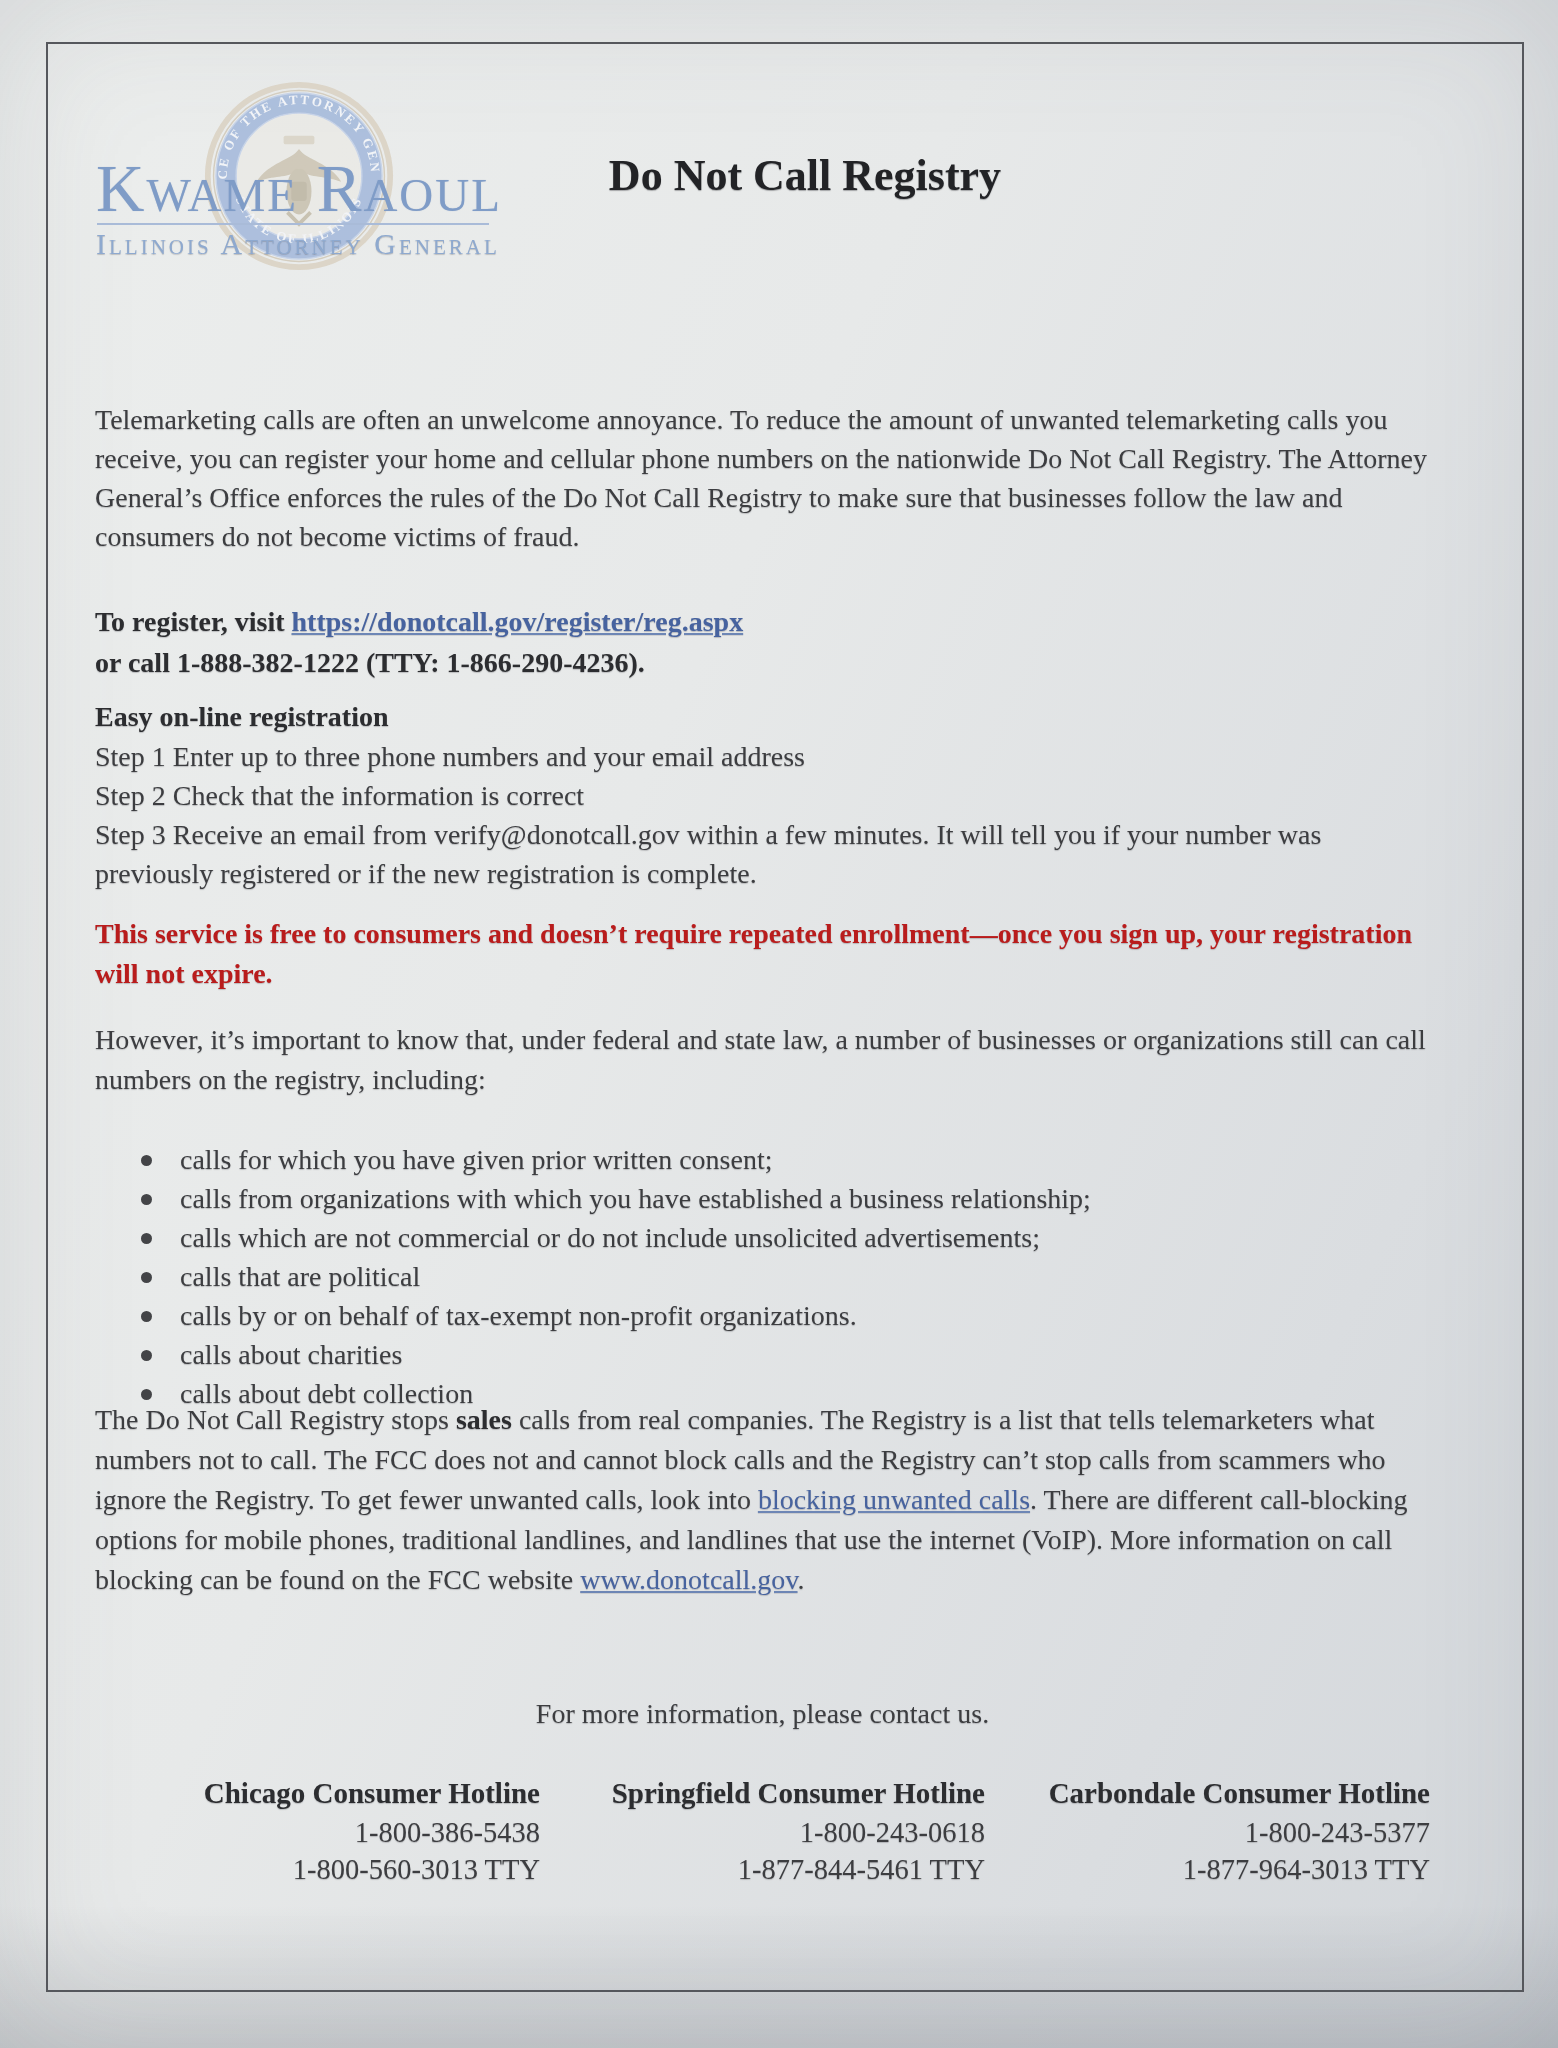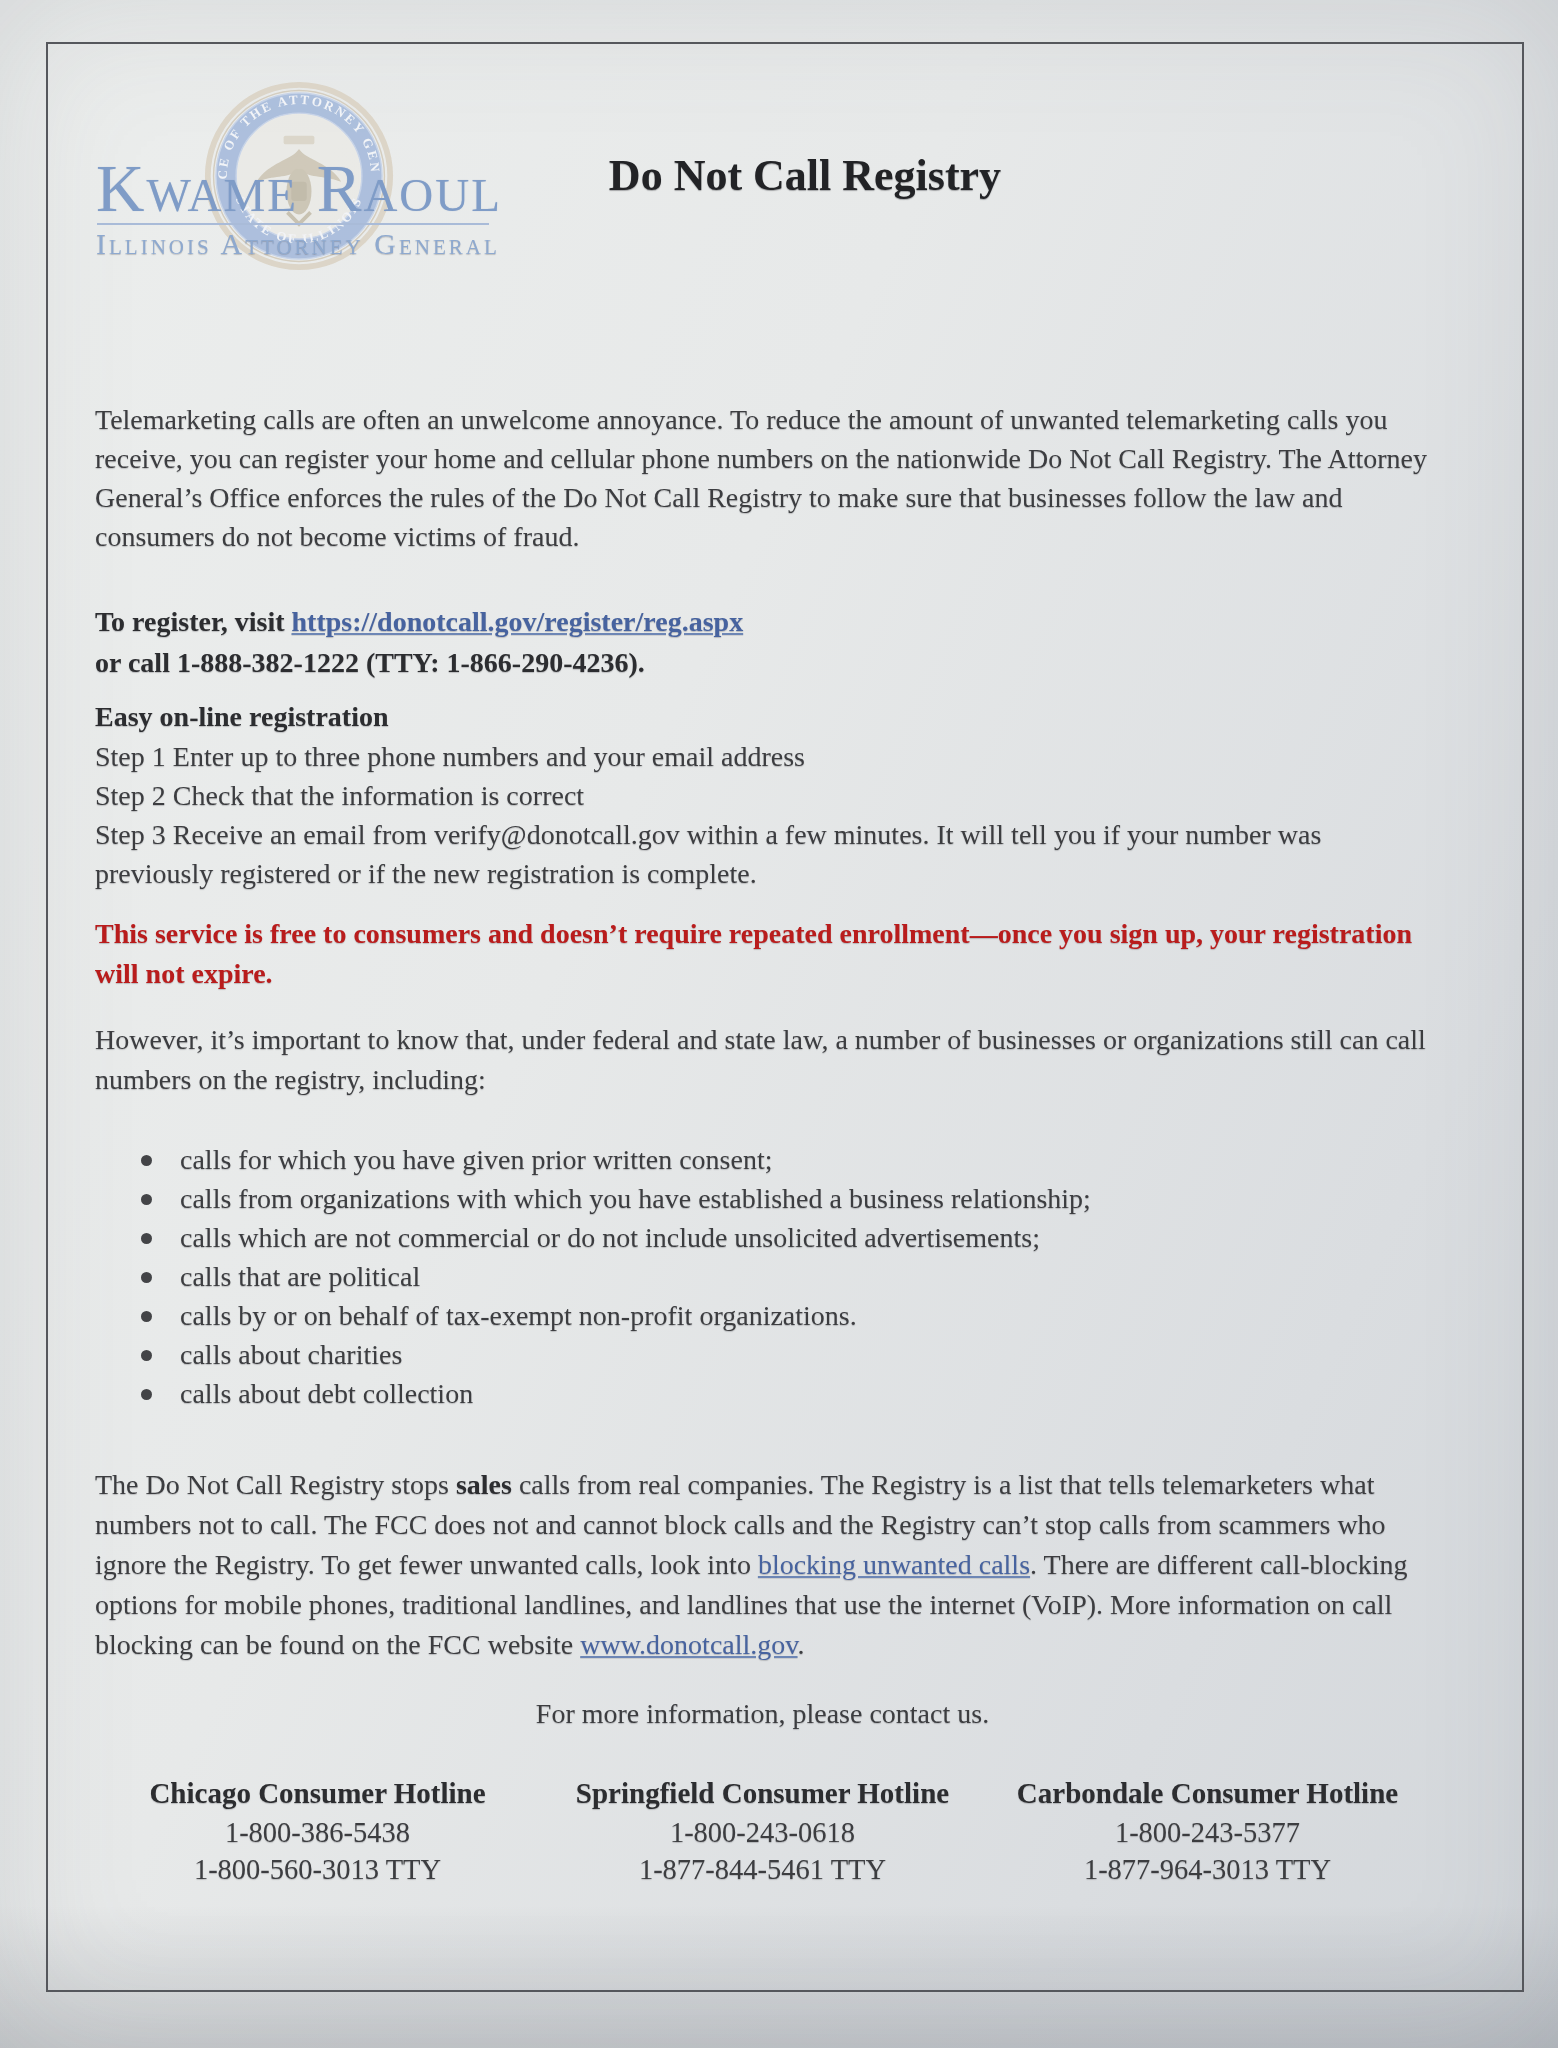--- a/index.html
+++ b/index.html
@@ -54,24 +54,24 @@
   .easy-head{ top:697px; font-weight:bold; color:#2c2d30; }
   .steps{ top:737px; }
   .free-notice{ top:914px; font-weight:bold; line-height:40px; color:#b91c1c; }
   .however{ top:1020px; line-height:40px; }
   .bullet-list{ top:1140px; list-style:none; }
   .bullet-list li{ position:relative; padding-left:85px; line-height:39px; }
   .bullet-list li .dot{
     position:absolute; left:46px; top:15px; width:11px; height:11px;
     border-radius:50%; background:#434447;
   }
-  .registry-para{ top:1465px; line-height:40px; }
+  .registry-para{ top:1400px; line-height:40px; }
   .contact-line{ top:1694px; text-align:center; }
   .hotlines{ top:1775px; display:flex; }
-  .hotline{ flex:1 1 0; text-align:center; line-height:37px; font-size:28.5px; }
+  .hotline{ flex:1 1 0; text-align:right; line-height:37px; font-size:28.5px; }
   .hotline .hname{ font-weight:bold; font-size:29px; color:#2c2d30; margin-bottom:2px; }
 
   .link{
     color:#47639f; color:var(--link-blue,#47639f);
     text-decoration:underline;
     text-decoration-color:#6d86b5;
     cursor:pointer;
   }
   b{ color:#2c2d30; }
 </style>

